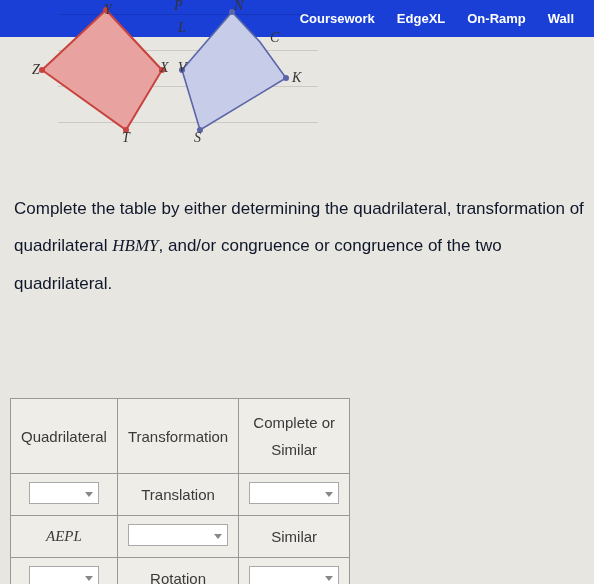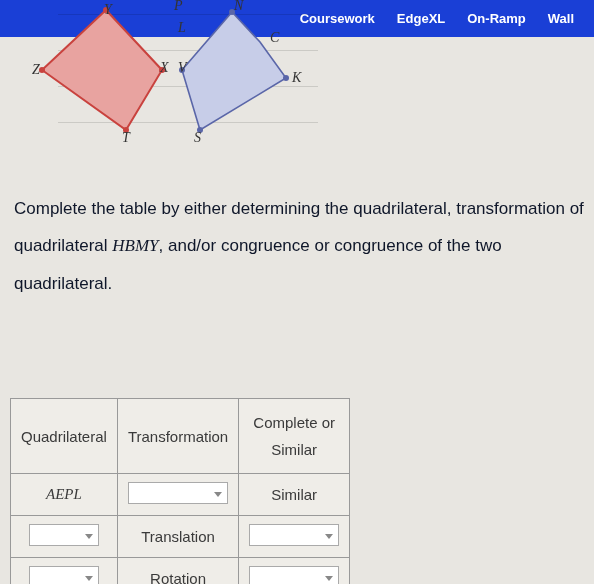--- a/index.html
+++ b/index.html
@@ -155,28 +155,28 @@
   <tbody>
       <tr>
     <th>Quadrilateral</th>
     <th>Transformation</th>
     <th>
       <span>Complete or</span><br>
       <span>Similar</span>
     </th>
   </tr>
   <tr>
+    <td><span class="select"></span></td>
+    <td>Translation</td>
+    <td><span class="select" style="min-width:90px"></span></td>
+  </tr>
+  <tr>
     <td class="serif">AEPL</td>
     <td><span class="select" style="min-width:100px"></span></td>
     <td>Similar</td>
-  </tr>
-  <tr>
-    <td><span class="select"></span></td>
-    <td>Translation</td>
-    <td><span class="select" style="min-width:90px"></span></td>
   </tr>
   <tr>
     <td><span class="select"></span></td>
     <td>Rotation</td>
     <td><span class="select" style="min-width:90px"></span></td>
   </tr>
 
 </tbody>
   </table>
 

